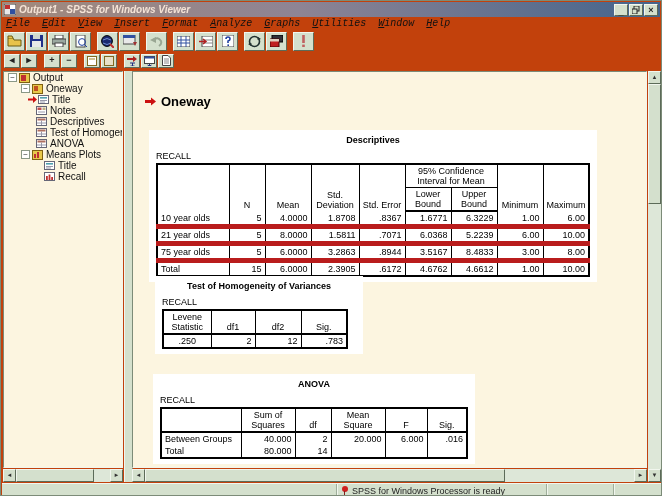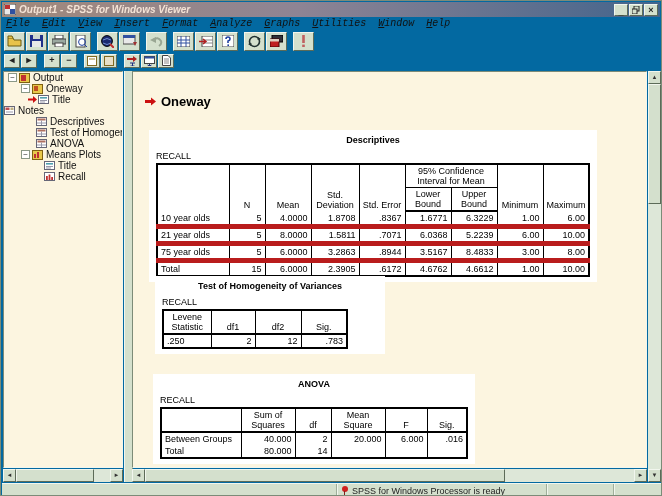--- a/index.html
+++ b/index.html
@@ -1,16 +1,16 @@
 <!DOCTYPE html>
 <html><head>
 <meta charset="utf-8">
 <style>
   html,body{margin:0;padding:0;background:#555;}
-  .window{position:relative;width:662px;height:496px;background:#0369a1;
+  .window{position:relative;width:662px;height:496px;background:#c2410c;
           font-family:"Liberation Sans",sans-serif;overflow:hidden;
           border:1px solid #7c8b78;box-sizing:border-box;}
   
   .titlebar{position:absolute;left:1px;top:1px;width:658px;height:15px;
     background:linear-gradient(90deg,#a2897b 0%,#8e8494 45%,#43648c 100%);
     display:flex;align-items:center;padding:0 2px;box-sizing:border-box;}
   .app-icon{width:12px;height:11px;margin-right:3px;flex:0 0 auto;}
   .title-text{flex:1;font-size:10px;font-weight:bold;font-style:italic;color:#f4e3d6;
     white-space:nowrap;overflow:hidden;}
   .winbtn{width:14px;height:12px;margin-left:1px;background:#d4e0cd;
@@ -79,21 +79,21 @@
   .block{position:absolute;background:#fff;padding:5px 7px;box-sizing:border-box;}
   .block .btitle{font-size:9px;font-weight:bold;text-align:center;color:#000;margin-bottom:6px;}
   .block .bvar{font-size:9px;color:#000;margin-bottom:2px;}
   table.spss{border-collapse:collapse;border:2px solid #000;font-size:9px;color:#000;
     table-layout:fixed;}
   table.spss th,table.spss td{border-left:1px solid #000;padding:1px 3px;
     font-weight:normal;overflow:hidden;}
   table.spss th{text-align:center;vertical-align:bottom;}
   table.spss td{text-align:right;white-space:nowrap;}
   table.spss tbody td:first-child{text-align:left;}
-  table.spss tbody.allnum td:first-child{text-align:left;}
+  table.spss tbody.allnum td:first-child{text-align:center;}
   thead.thick th{border-bottom:2px solid #000;}
   th.ci{border-bottom:1px solid #000 !important;vertical-align:middle;}
   thead tr.sub th{border-bottom:2px solid #000;}
   tbody.lined tr + tr td{border-top:5px solid #b91c1c;}
   .redarrow{flex:0 0 auto;}
 </style>
 </head>
 <body>
 
 <div class="window">
@@ -305,21 +305,21 @@
         <path d="M0 2.5 L5 2.5 L5 0 L9 3.5 L5 7 L5 4.5 L0 4.5 Z" fill="#cc1111"></path>
       </svg>
       <svg class="ticon" width="11" height="9" viewBox="0 0 11 9">
         <rect x="0.5" y="0.5" width="10" height="8" fill="#fff" stroke="#667"></rect>
         <rect x="2" y="2" width="7" height="1.6" fill="#50a0b0"></rect>
         <line x1="2" y1="5.5" x2="9" y2="5.5" stroke="#99a"></line>
         <line x1="2" y1="7" x2="7" y2="7" stroke="#99a"></line>
       </svg>
       <span class="lbl">Title</span>
     </div>
-    <div class="trow" style="">
+    <div class="trow" style="padding-left:32px">
       <svg class="ticon" width="11" height="9" viewBox="0 0 11 9">
         <rect x="0.5" y="0.5" width="10" height="8" fill="#fff" stroke="#667"></rect>
         <rect x="1.5" y="1.5" width="4" height="2.5" fill="#c05050"></rect>
         <rect x="6.5" y="1.5" width="3" height="2.5" fill="#c0b080"></rect>
         <line x1="2" y1="6" x2="9" y2="6" stroke="#99a"></line>
       </svg>
       <span class="lbl">Notes</span>
     </div>
     <div class="trow" style="padding-left:32px">
       <svg class="ticon" width="11" height="9" viewBox="0 0 11 9">
@@ -461,21 +461,21 @@
               <td>.6172</td>
               <td>4.6762</td>
               <td>4.6612</td>
               <td>1.00</td>
               <td>10.00</td>
             </tr>
           </tbody>
       </table>
     </div>
 
-    <div class="block" style="left:22px;top:204px;width:230px;">
+    <div class="block" style="left:22px;top:204px;width:208px;">
       <div class="btitle">Test of Homogeneity of Variances</div>
       <div class="bvar">RECALL</div>
       <table class="spss" style="width:184px;">
         <colgroup>
             <col style="width:48px">
             <col style="width:44px">
             <col style="width:46px">
             <col style="width:46px">
           </colgroup>
         <thead class="thick">

